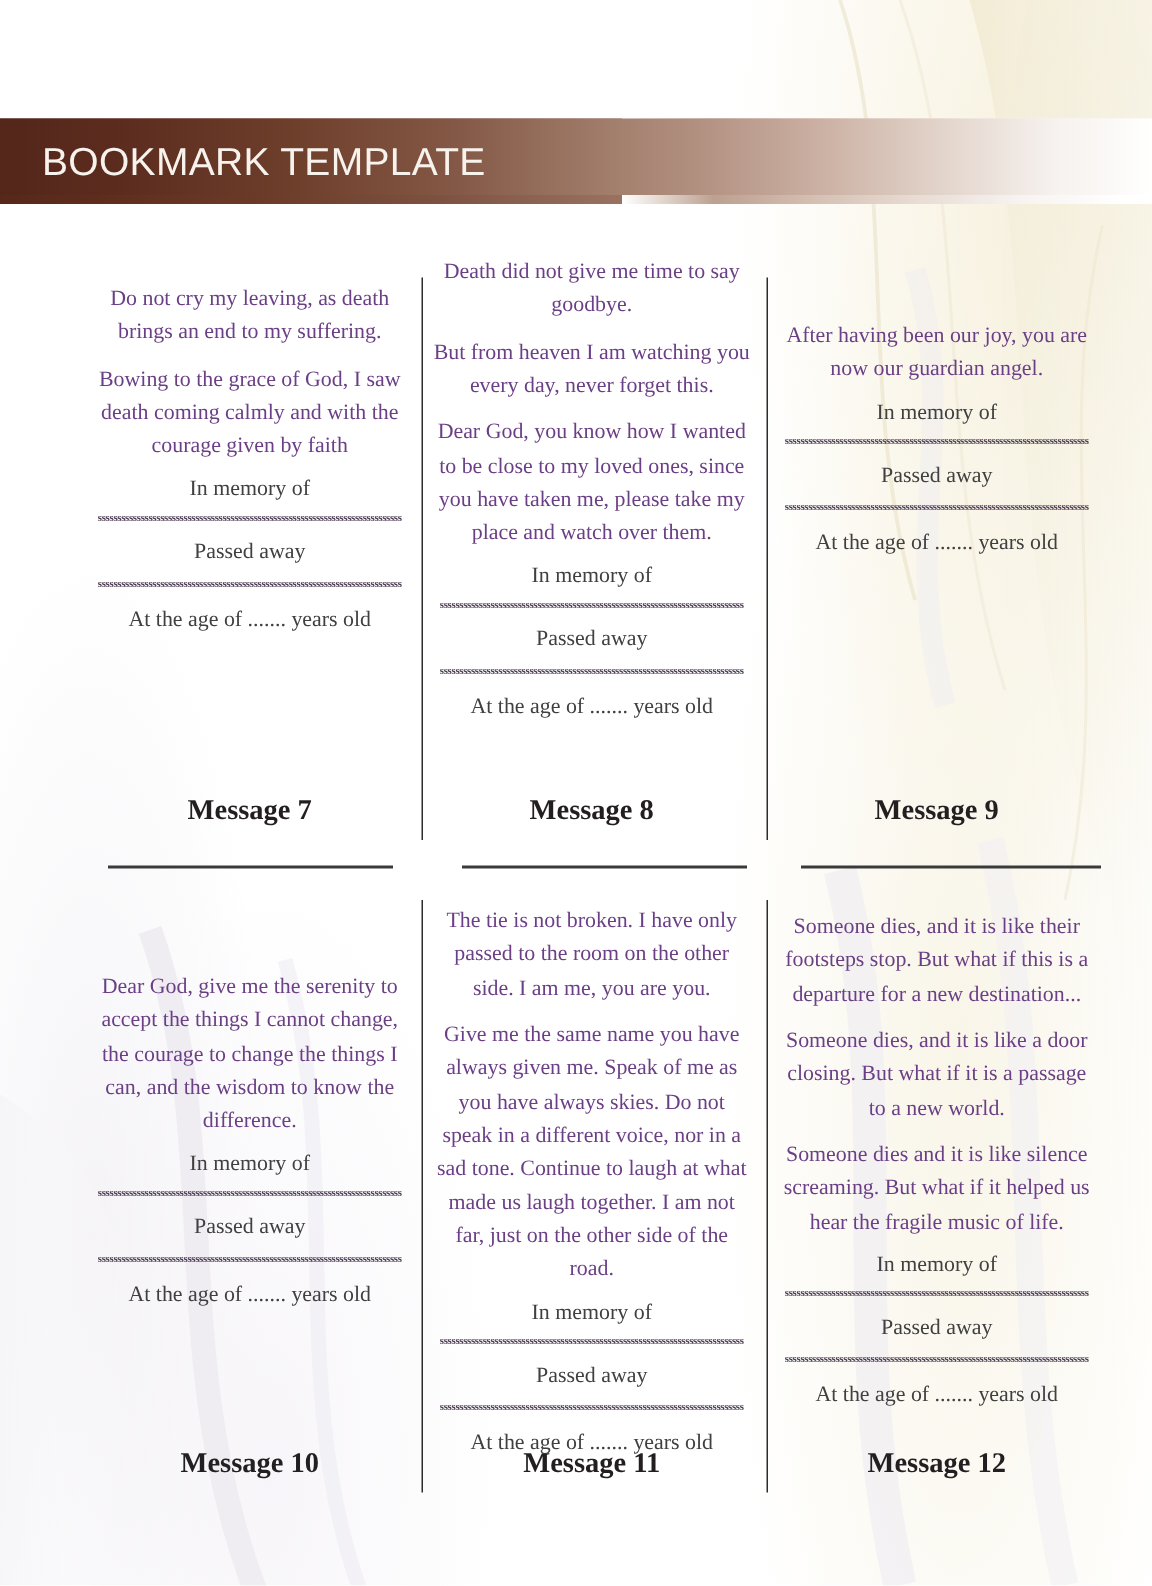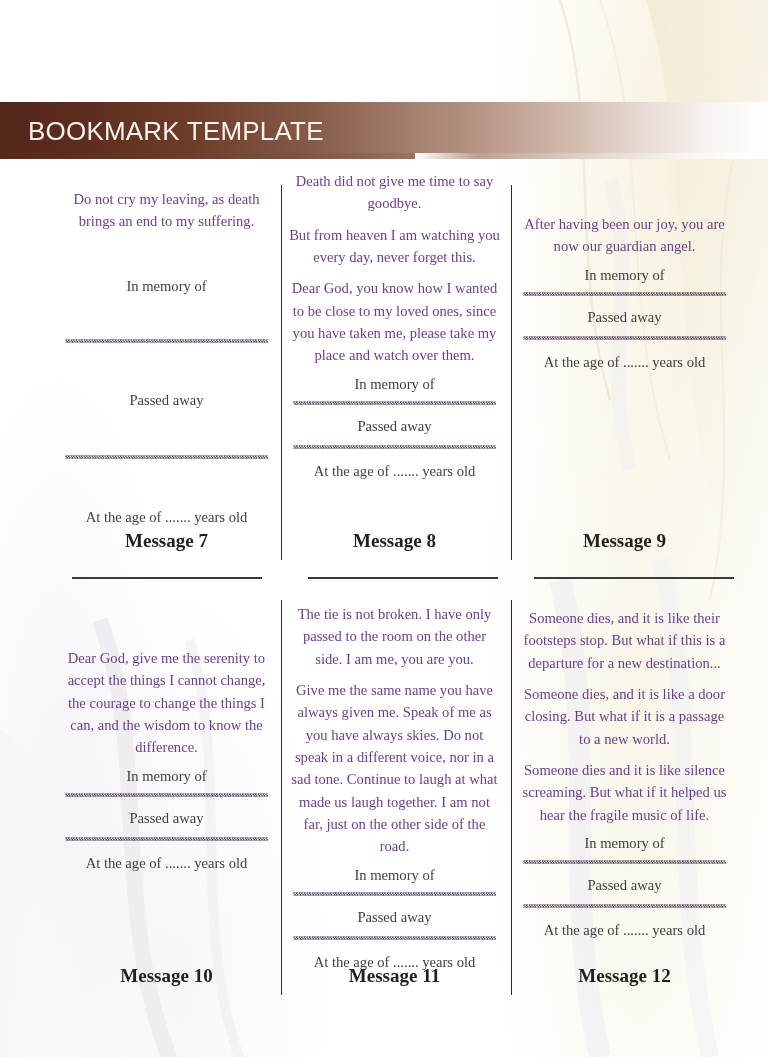--- a/index.html
+++ b/index.html
@@ -19,21 +19,21 @@
       radial-gradient(ellipse 220px 900px at 640px 700px, rgba(243,236,212,.55) 0%, rgba(255,255,255,0) 72%),
       radial-gradient(ellipse 160px 600px at 60px 820px, rgba(242,240,244,.8) 0%, rgba(255,255,255,0) 75%),
       radial-gradient(ellipse 200px 520px at 180px 980px, rgba(244,241,246,.7) 0%, rgba(255,255,255,0) 75%),
       linear-gradient(#ffffff,#ffffff);
     z-index:0;
   }
   #bg-texture svg { position:absolute; inset:0; width:768px; height:1057px; }
 
   
   #banner {
-    position:absolute; left:0; top:102px; width:768px; height:57px;
+    position:absolute; left:0; top:79px; width:768px; height:57px;
     background:linear-gradient(90deg,
       #57281a 0%, #5d2c1d 8%, #6b3a27 22%, #7d5140 38%,
       #9a7360 54%, #b5948400 54%, #bda08f 62%,
       #d3bdb0 70%, #e7dad2 79%, #f6f2ef 88%, #ffffff 97%);
     z-index:2;
   }
   #banner-inner {
     position:absolute; left:0; top:0; width:768px; height:51px;
     background:linear-gradient(90deg,
       #54261a 0%, #5b2c1e 10%, #6d3e2a 25%, #855947 40%,
@@ -178,23 +178,24 @@
 
   <div class="vdiv" style="left:281px; top:600px; height:395px;"></div>
   <div class="vdiv" style="left:511px; top:600px; height:395px;"></div>
 
   <div class="hrule" style="left:72px;  top:577px; width:190px;"></div>
   <div class="hrule" style="left:308px; top:577px; width:190px;"></div>
   <div class="hrule" style="left:534px; top:577px; width:200px;"></div>
 
   <div class="row" id="row-top">
 
-    <div class="cell col-1" style="top:38px;gap:36px;">
+    <div class="cell col-1" style="top:38px;">
       <div class="body">
         <div class="msg-para">Do not cry my leaving, as death brings an end to my suffering.</div>
+        <div class="msg-para">Bowing to the grace of God, I saw death coming calmly and with the courage given by faith</div>
       </div>
       <div class="memory-line">In memory of</div>
       <div class="squiggle">ssssssssssssssssssssssssssssssssssssssssssssssssssssssssssssssssssssssssssssss</div>
       <div class="passed-line">Passed away</div>
       <div class="squiggle">ssssssssssssssssssssssssssssssssssssssssssssssssssssssssssssssssssssssssssssss</div>
       <div class="age-line">At the age of ....... years old</div>
     </div>
     <div class="cell col-1" style="top:380px;">
       <div class="msg-title">Message 7</div>
     </div>

